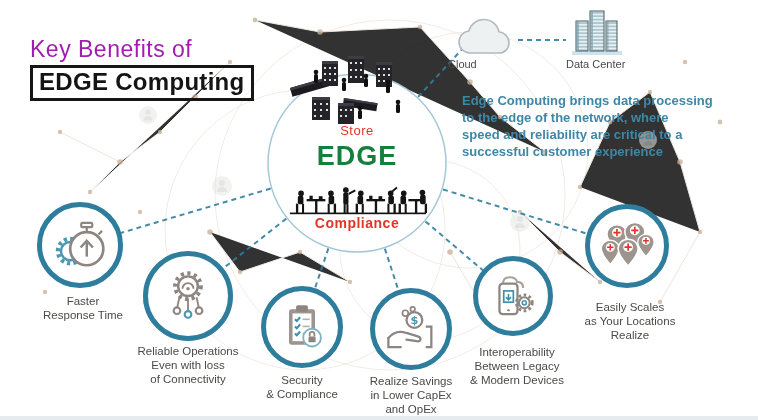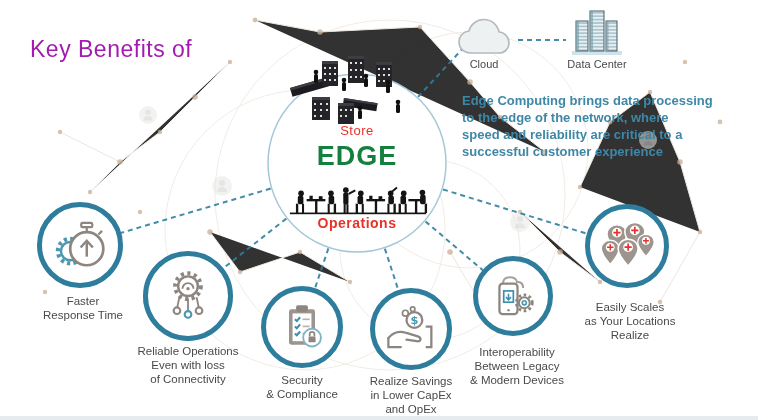--- a/index.html
+++ b/index.html
@@ -13,21 +13,21 @@
   html,body{margin:0;padding:0;background:#fff;}
   .stage{position:relative;width:758px;height:420px;background:#ffffff;overflow:hidden;
          font-family:"Liberation Sans",sans-serif;}
   .abs{position:absolute;}
   svg{display:block;}
 
   .title-line1{font-size:23px;color:#a21caf;letter-spacing:.5px;}
   .title-line2{display:inline-block;border:3px solid #161616;padding:0 6px 2px 6px;
                font-size:24px;font-weight:bold;color:#141414;letter-spacing:.3px;margin-top:2px;}
 
-  .node-label{font-size:11px;color:#4a4a48;text-align:center;}
+  .node-label{font-size:11px;color:#4a4a48;}
 
   .desc{width:292px;color:var(--description-teal);font-weight:bold;font-size:13px;
         line-height:1.32;text-align:left;white-space:pre-line;}
 
   .store-label{font-size:13px;font-weight:normal;color:var(--red);letter-spacing:.5px;text-align:center;}
   .edge-title{font-size:27px;font-weight:bold;color:#15803d;letter-spacing:1px;text-align:center;}
   .restaurant-label{font-size:14px;font-weight:bold;color:var(--red);letter-spacing:.5px;text-align:center;}
 
   .benefit-circle{position:absolute;border:5px solid var(--accent-teal);border-radius:50%;
                   background:#fff;display:flex;align-items:center;justify-content:center;
@@ -125,20 +125,21 @@
       <line x1="357" y1="163" x2="627" y2="246"></line>
       <line x1="357" y1="163" x2="466" y2="45"></line>
       <line x1="518" y1="40" x2="566" y2="40"></line>
     </g>
 
     <circle cx="357" cy="163" r="89" fill="#ffffff" stroke="#a5c8d8" stroke-width="1.5"></circle>
   </svg>
 
   <div class="abs" style="left:30px;top:36px">
     <div class="title-line1">Key Benefits of</div>
+    <div class="title-line2">EDGE Computing</div>
   </div>
 
   <div class="abs" style="left:448px;top:16px;width:72px">
     <svg width="68" height="42" viewBox="0 0 56 42" style="margin:0 auto">
       <path d="M14,37 C7.9,37 3,32.1 3,26 C3,20.3 7.3,15.6 12.8,15 C14.6,8.4 20.6,3.5 27.8,3.5
                C35.2,3.5 41.4,8.7 42.9,15.7 C48.6,16.3 53,21.1 53,27 C53,32.5 48.5,37 43,37 Z" fill="#eef1f2" stroke="#b3babd" stroke-width="1.6"></path>
     </svg>
     <div class="node-label">Cloud</div>
   </div>
 
@@ -328,21 +329,21 @@
           <rect x="7" y="23" width="2.2" height="10"></rect>
         <rect x="11" y="18" width="16" height="2.5"></rect>
           <rect x="18" y="20" width="2.5" height="13"></rect>
         <circle cx="26" cy="11" r="3"></circle>
           <rect x="23.5" y="13.5" width="6" height="10" rx="2"></rect>
           <rect x="28.5" y="23" width="2.5" height="10"></rect>
       </g>
     </g>
   </svg>
 
-  <div class="abs restaurant-label" style="left:297px;top:215px;width:120px">Operations</div>
+  <div class="abs restaurant-label" style="left:297px;top:215px;width:120px">Compliance</div>
 
   <div class="benefit-circle" style="left:37px;top:202px;width:86px;height:86px">
     <svg width="54" height="54" viewBox="0 0 44 44">
       <circle cx="14" cy="27" r="10" fill="none" stroke="#4b97b4" stroke-width="3.5" stroke-dasharray="2.6 2.6"></circle>
       <circle cx="14" cy="27" r="7.5" fill="#fff" stroke="#4b97b4" stroke-width="2"></circle>
       <rect x="23" y="4" width="9" height="3.5" rx="1" fill="none" stroke="#8d8680" stroke-width="1.8"></rect>
       <line x1="27.5" y1="8" x2="27.5" y2="11" stroke="#8d8680" stroke-width="1.8"></line>
       <line x1="37" y1="13.5" x2="40" y2="10.5" stroke="#8d8680" stroke-width="1.8"></line>
       <circle cx="27.5" cy="25" r="13.5" fill="#fff" stroke="#8d8680" stroke-width="2.2"></circle>
       <line x1="27.5" y1="31.5" x2="27.5" y2="20" stroke="#8d8680" stroke-width="2"></line>

